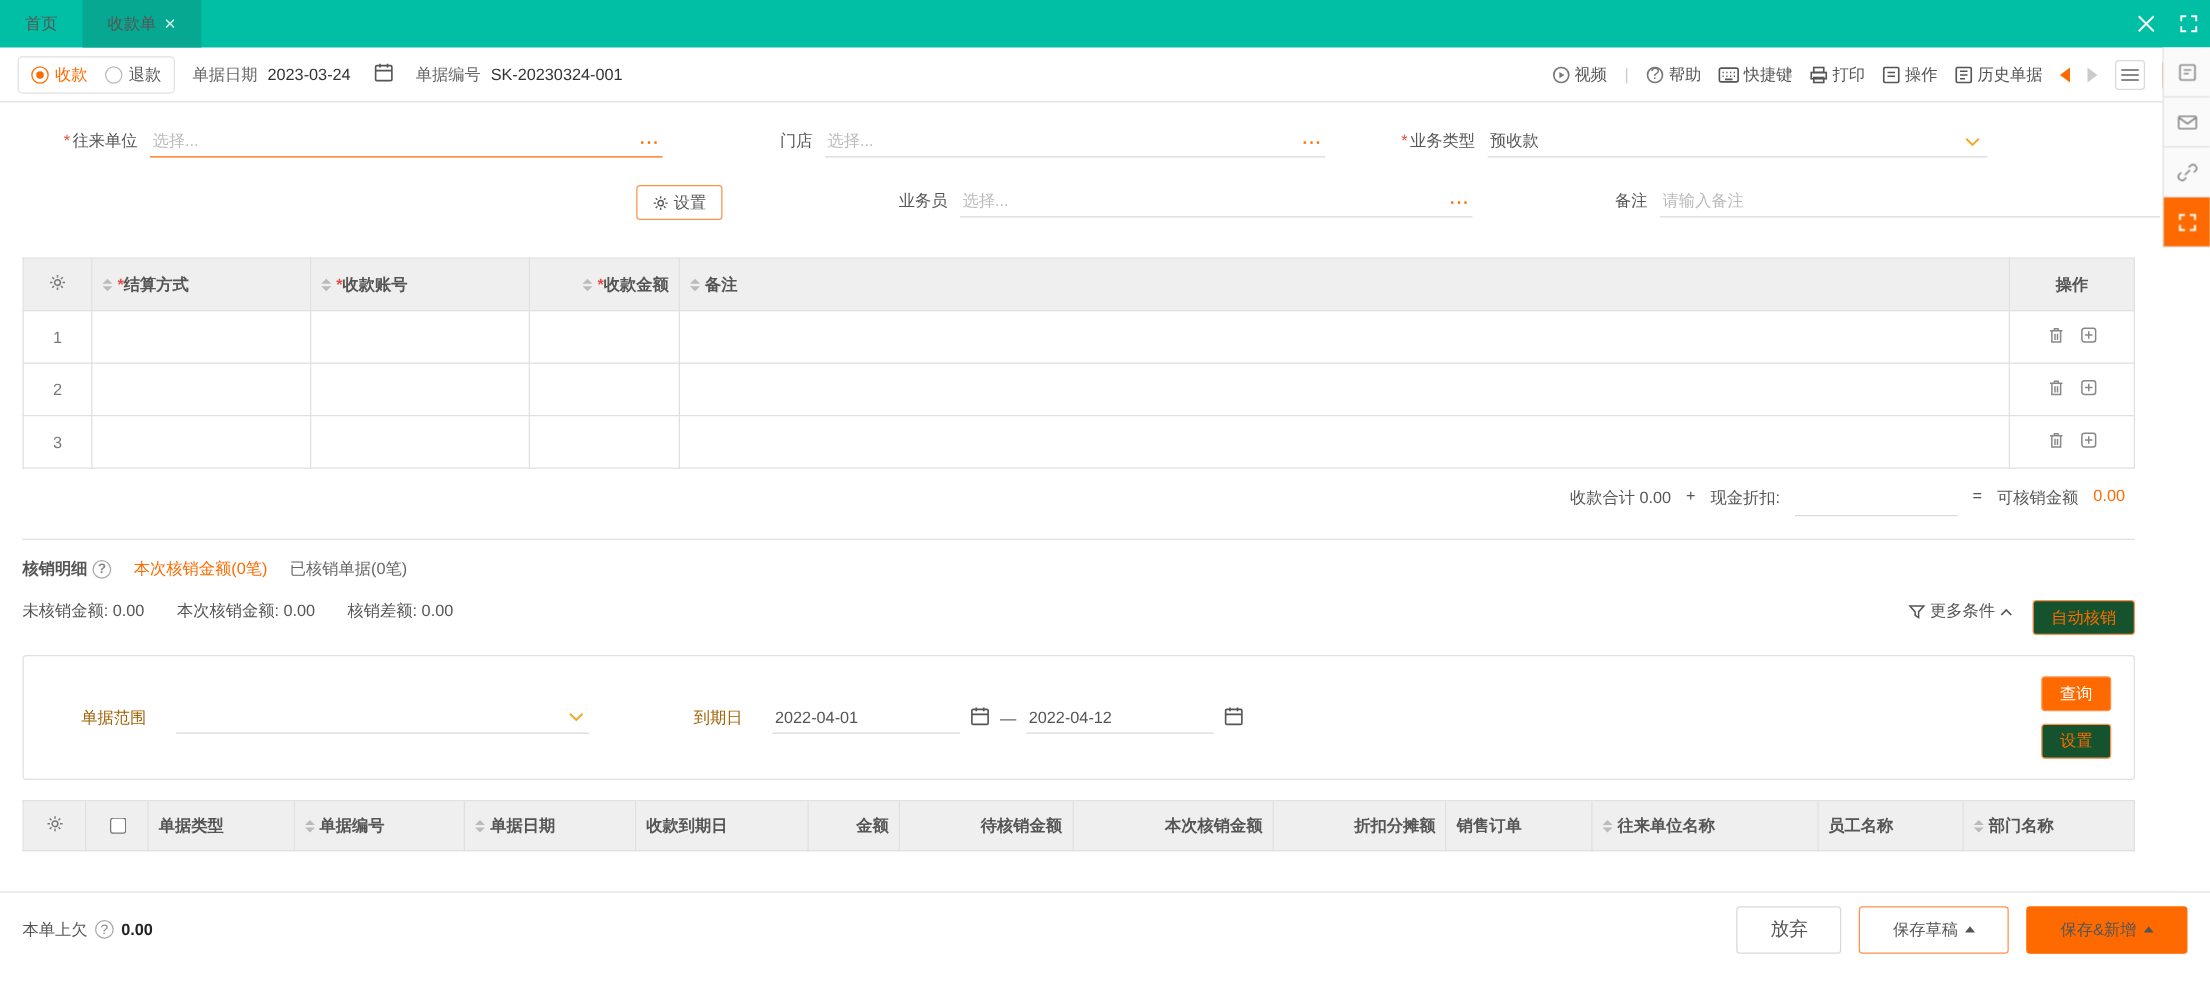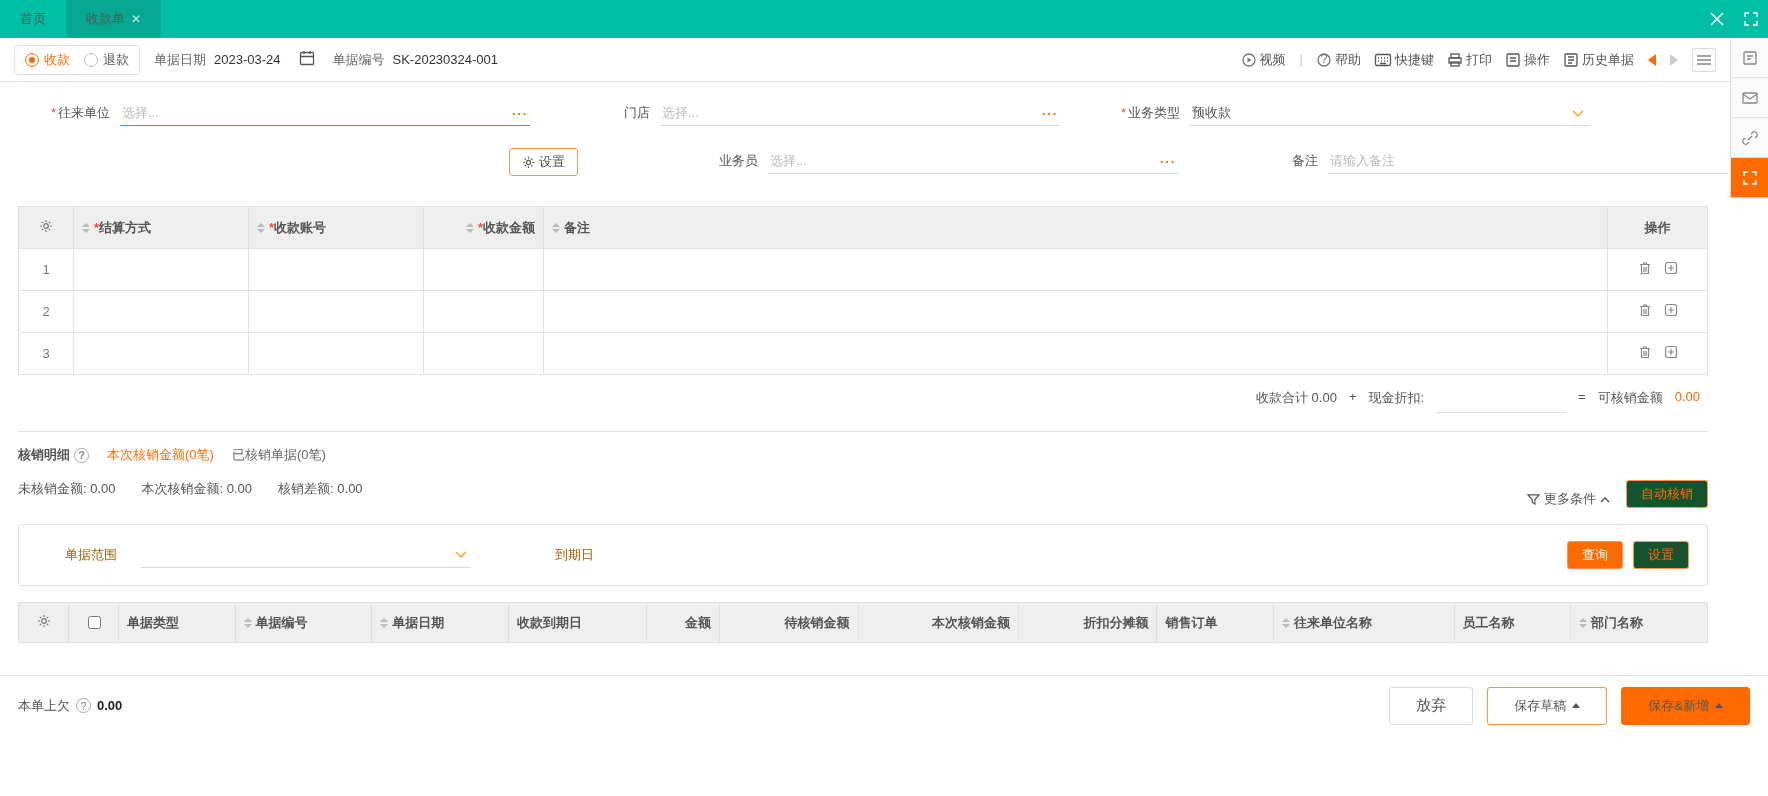--- a/index.html
+++ b/index.html
@@ -73,30 +73,30 @@
   .sumrow input{border:none;border-bottom:1px solid var(--border2);width:130px;height:24px;outline:none;}
 
   .section{margin:0 18px;padding:14px 0;border-top:1px solid var(--border);}
   .sechead{display:flex;align-items:center;gap:18px;}
   .sechead h3{font-size:15px;color:#444;margin:0;display:flex;align-items:center;gap:4px;}
   .qmark{width:15px;height:15px;border:1px solid #aaa;border-radius:50%;font-size:11px;display:flex;align-items:center;justify-content:center;color:#888;}
   .tabtxt{cursor:pointer;color:#666;}
   .tabtxt.active{color:var(--orange);}
   .stats{display:flex;gap:26px;padding:16px 0;}
   .stats span{color:#555;}
-  .stats .right{margin-left:auto;display:flex;align-items:flex-end;gap:16px;}
+  .stats .right{margin-left:auto;display:flex;align-items:flex-start;gap:16px;}
   .morecond{color:var(--orange);display:flex;align-items:center;gap:4px;cursor:pointer;}
   .obtn{border:1px solid var(--orange-border);color:var(--orange);background:#14532d;border-radius:3px;height:28px;padding:0 14px;cursor:pointer;}
   .obtn.fill{background:var(--orange);color:#fff;}
 
   .filterbox{border:1px solid var(--border);border-radius:3px;padding:16px 18px;display:flex;align-items:center;gap:24px;}
   .filterbox .flab2{color:#a16207;}
   .selbox{border:none;border-bottom:1px solid var(--border2);width:330px;height:26px;display:flex;align-items:center;justify-content:flex-end;padding-right:4px;cursor:pointer;}
   .dateinp{border:none;border-bottom:1px solid var(--border2);width:150px;height:26px;outline:none;}
-  .filterbox .right{margin-left:auto;display:flex;gap:10px;}
+  .filterbox .right{margin-left:auto;display:flex;flex-direction:column;gap:10px;}
 
   table.grid2{width:100%;border-collapse:collapse;margin-top:16px;}
   .grid2 th{background:var(--head);border:1px solid var(--border);height:40px;padding:0 8px;text-align:left;color:#555;}
   .grid2 .rt{text-align:right;}
   .grid2 .gear{width:50px;text-align:center;}
   .grid2 .cb{width:50px;text-align:center;}
 
   .footer{position:relative;margin-top:18px;border-top:1px solid var(--border);height:60px;display:flex;align-items:center;padding:0 18px;background:#fff;}
   .footer .owed{display:flex;align-items:center;gap:6px;}
   .footer .owed b{color:#222;}
@@ -382,20 +382,33 @@
   </div>
 
   <div class="filterbox">
     <span class="flab2" style="width:80px;text-align:right">单据范围</span>
     <div class="selbox">
       <svg width="12" height="8" viewBox="0 0 12 8" fill="none" stroke="#f5a623" stroke-width="1.5">
           <path d="M1 1l5 5 5-5"></path>
         </svg>
     </div>
     <span class="flab2" style="margin-left:60px">到期日</span>
+    <div style="display:flex;align-items:center;gap:8px">
+      <input class="dateinp" value="2022-04-01" style="">
+      <span><svg class="cal" viewBox="0 0 16 16" fill="none" stroke="currentColor" stroke-width="1.3">
+            <rect x="1.5" y="2.5" width="13" height="12" rx="1"></rect>
+            <path d="M1.5 6.5h13M5 1v3M11 1v3"></path>
+          </svg></span>
+      <span>—</span>
+      <input class="dateinp" value="2022-04-12" style="">
+      <span><svg class="cal" viewBox="0 0 16 16" fill="none" stroke="currentColor" stroke-width="1.3">
+            <rect x="1.5" y="2.5" width="13" height="12" rx="1"></rect>
+            <path d="M1.5 6.5h13M5 1v3M11 1v3"></path>
+          </svg></span>
+    </div>
     <div class="right">
       <button class="obtn fill">查询</button>
       <button class="obtn">设置</button>
     </div>
   </div>
 
   <table class="grid2">
     <thead>
         <tr>
       <th class="gear"><svg width="14" height="14" viewBox="0 0 14 14" fill="none" stroke="#777" stroke-width="1.2">

